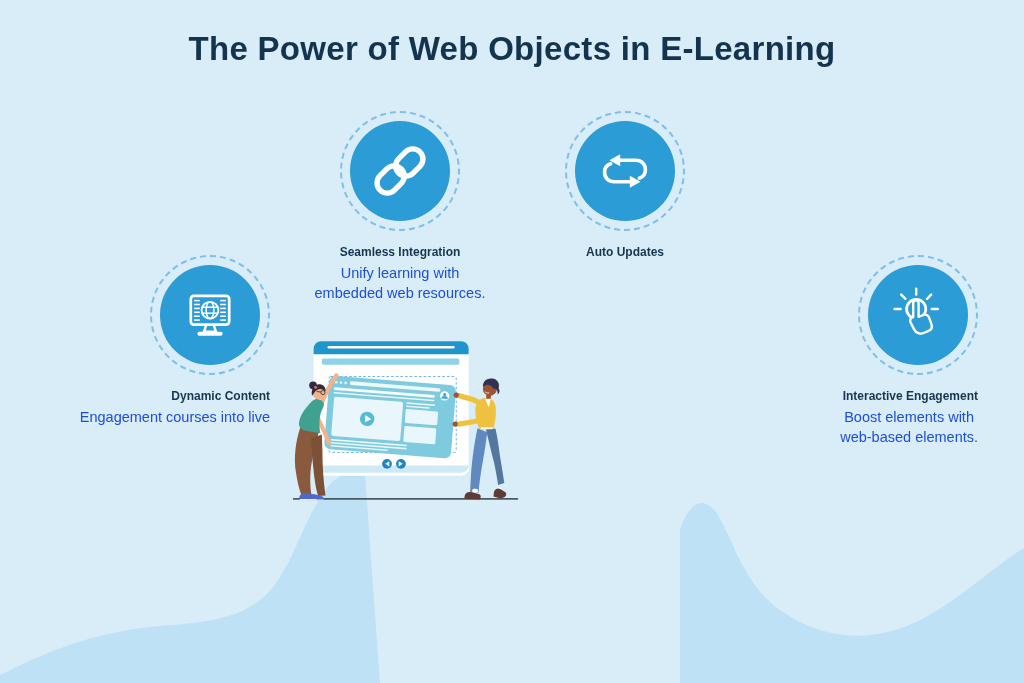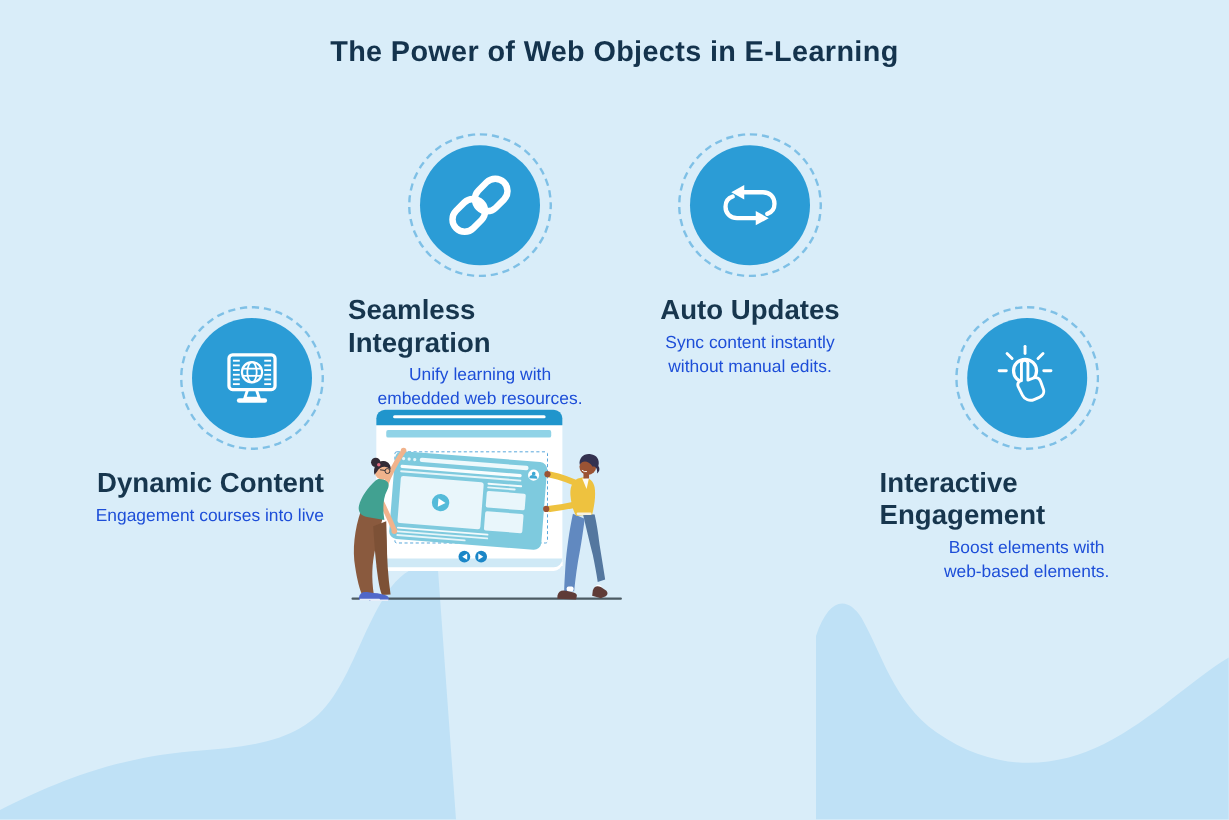--- a/index.html
+++ b/index.html
@@ -3,33 +3,33 @@
 <meta charset="utf-8">
 <style>
   html,body{margin:0;padding:0;}
   body{width:1024px;height:683px;position:relative;overflow:hidden;
        font-family:"Liberation Sans",sans-serif;background:#d9edf9;}
   .layer{position:absolute;inset:0;}
   svg{display:block;}
 
   
   #main-title{position:absolute;top:30px;left:0;width:1024px;text-align:center;
-    font-size:24px;font-weight:700;color:#14334d;letter-spacing:.3px;margin:0;}
+    font-size:33px;font-weight:700;color:#14334d;letter-spacing:.3px;margin:0;}
 
   
   .feature{position:absolute;display:flex;flex-direction:column;align-items:center;}
   .f-si{left:290px;top:111px;width:220px;}
   .f-au{left:515px;top:111px;width:220px;justify-content:flex-end;}
   .f-dc{left:40px;top:255px;width:230px;align-items:flex-end;}
-  .f-ie{left:733px;top:255px;width:245px;}
+  .f-ie{left:733px;top:255px;width:245px;align-items:flex-end;}
   .icon-ring{width:108px;height:108px;border:2px dashed #7fc0e6;border-radius:50%;
     padding:4px;display:flex;align-items:center;justify-content:center;}
   .icon-circle{width:100px;height:100px;border-radius:50%;background:#2b9cd6;
     display:flex;align-items:center;justify-content:center;}
-  .feature-title{margin-top:14px;font-size:23px;font-weight:700;color:#17364e;}
+  .feature-title{margin-top:14px;font-size:12px;font-weight:700;color:#17364e;}
   .feature-desc{margin-top:4px;font-size:14.5px;line-height:1.4;color:#1d4ed8;text-align:center;}
 
   
   #illustration{position:absolute;left:280px;top:330px;width:470px;height:353px;}
 </style>
 </head>
 <body>
 
 <div class="layer">
   <svg width="1024" height="683" viewBox="0 0 1024 683">
@@ -63,24 +63,20 @@
     <div class="icon-circle">
       <svg width="60" height="60" viewBox="0 0 100 100">
         <path d="M38,32 H68 C78,32 84,39 84,48 C84,55 80,60 74,62" fill="none" stroke="#fff" stroke-width="6" stroke-linecap="round"></path>
         <path d="M62,68 H32 C22,68 16,61 16,52 C16,45 20,40 26,38" fill="none" stroke="#fff" stroke-width="6" stroke-linecap="round"></path>
         <path d="M42,22 L24,32 L42,42 Z" fill="#fff"></path>
         <path d="M58,58 L76,68 L58,78 Z" fill="#fff"></path>
       </svg>
     </div>
   </div>
   <div class="feature-title">Auto Updates</div>
-  <div class="feature-desc">
-    <div>Sync content instantly</div>
-    <div>without manual edits.</div>
-  </div>
 </div>
 
 <div class="feature f-dc">
   <div class="icon-ring">
     <div class="icon-circle">
       <svg width="60" height="60" viewBox="0 0 100 100">
         <rect x="18" y="18" width="64" height="48" rx="5" fill="none" stroke="#fff" stroke-width="4.5"></rect>
         <path d="M44,66 L40,78 H60 L56,66" fill="none" stroke="#fff" stroke-width="4"></path>
         <rect x="29" y="78" width="42" height="6.5" rx="3.2" fill="#fff"></rect>
         <circle cx="50" cy="42" r="14" fill="none" stroke="#fff" stroke-width="3"></circle>

